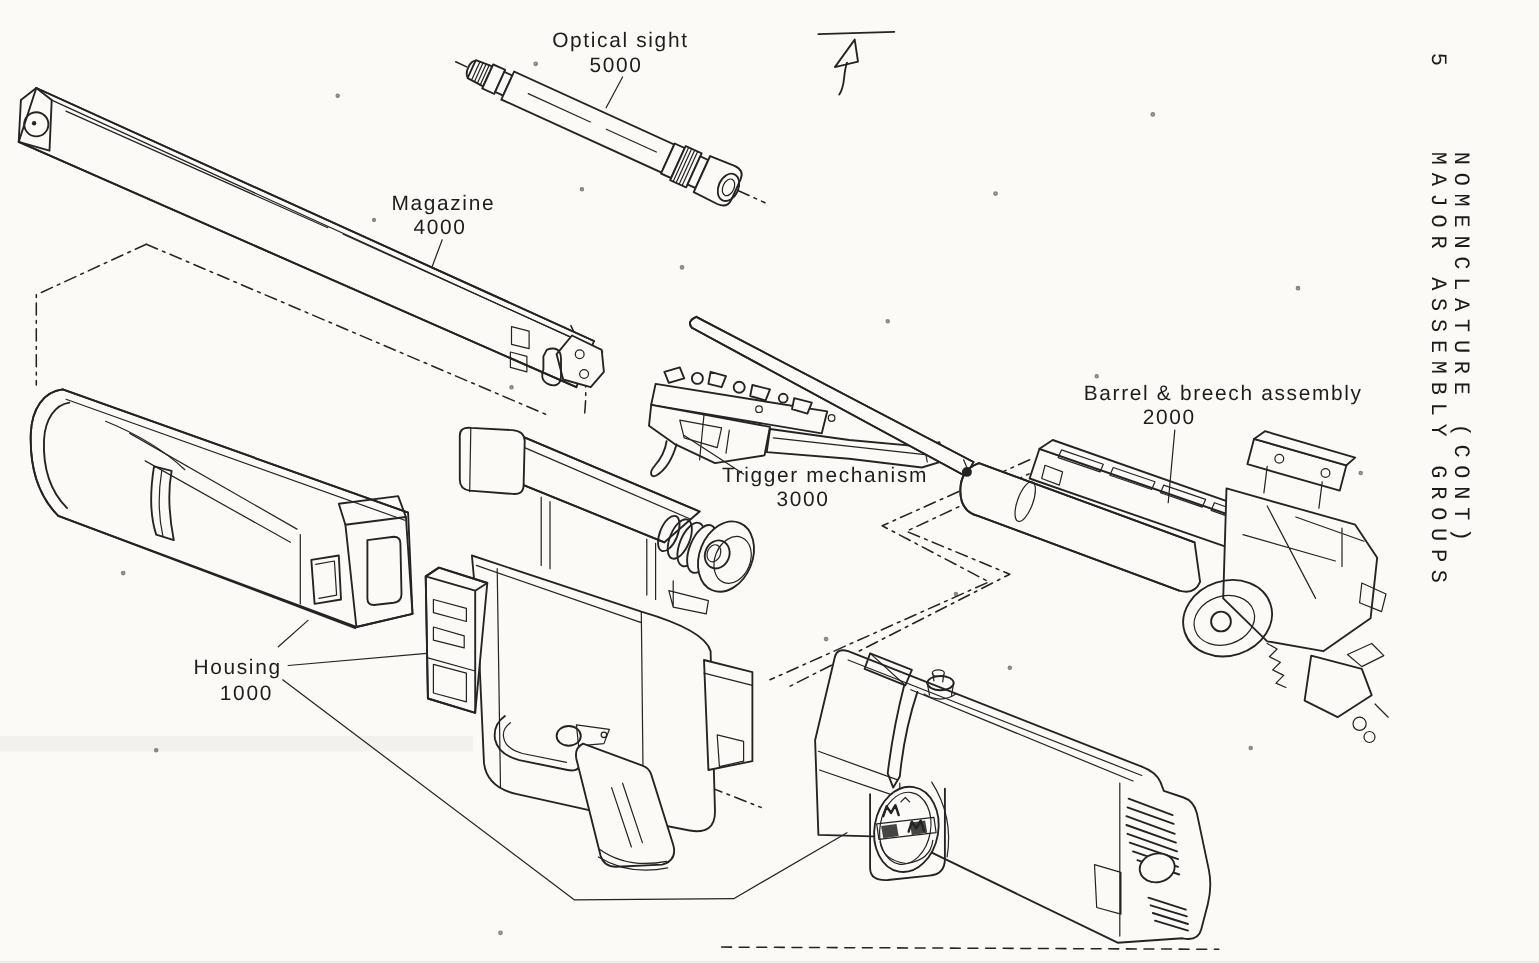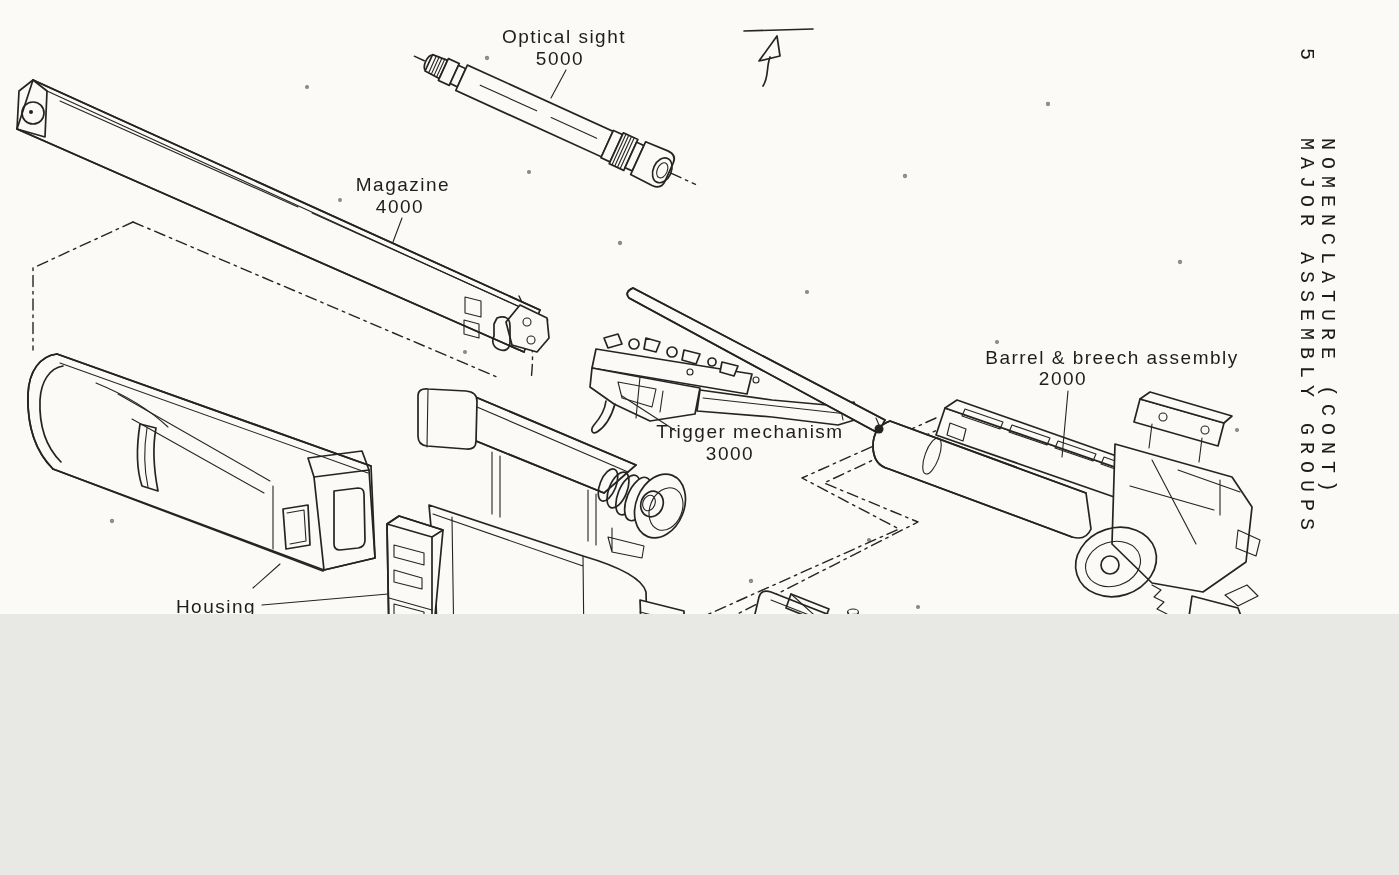--- a/index.html
+++ b/index.html
@@ -1,16 +1,16 @@
 <!DOCTYPE html>
 <html><head>
 <meta charset="utf-8">
 <style>
   html,body{margin:0;padding:0;background:#e8e8e4;}
-  #page{position:relative;width:1399px;height:614px;background:#fbfaf7;overflow:hidden;
+  #page{position:relative;width:1399px;height:874px;background:#fbfaf7;overflow:hidden;
         font-family:"Liberation Sans",sans-serif;}
   svg{position:absolute;left:0;top:0;}
   svg path,svg ellipse,svg circle,svg line,svg rect{stroke:#242424;stroke-width:1.7;fill:none;
         stroke-linecap:round;stroke-linejoin:round;}
   .w{fill:#fbfaf7;}
   .thin{stroke-width:1.1;}
   .phantom{stroke-dasharray:11 5 2.5 5;stroke-width:1.4;}
   .dash{stroke-dasharray:9 7;stroke-width:1.4;}
   .ink{fill:#242424;stroke:none;}
   .pencil{stroke:#9a9a98;stroke-width:1.2;}

